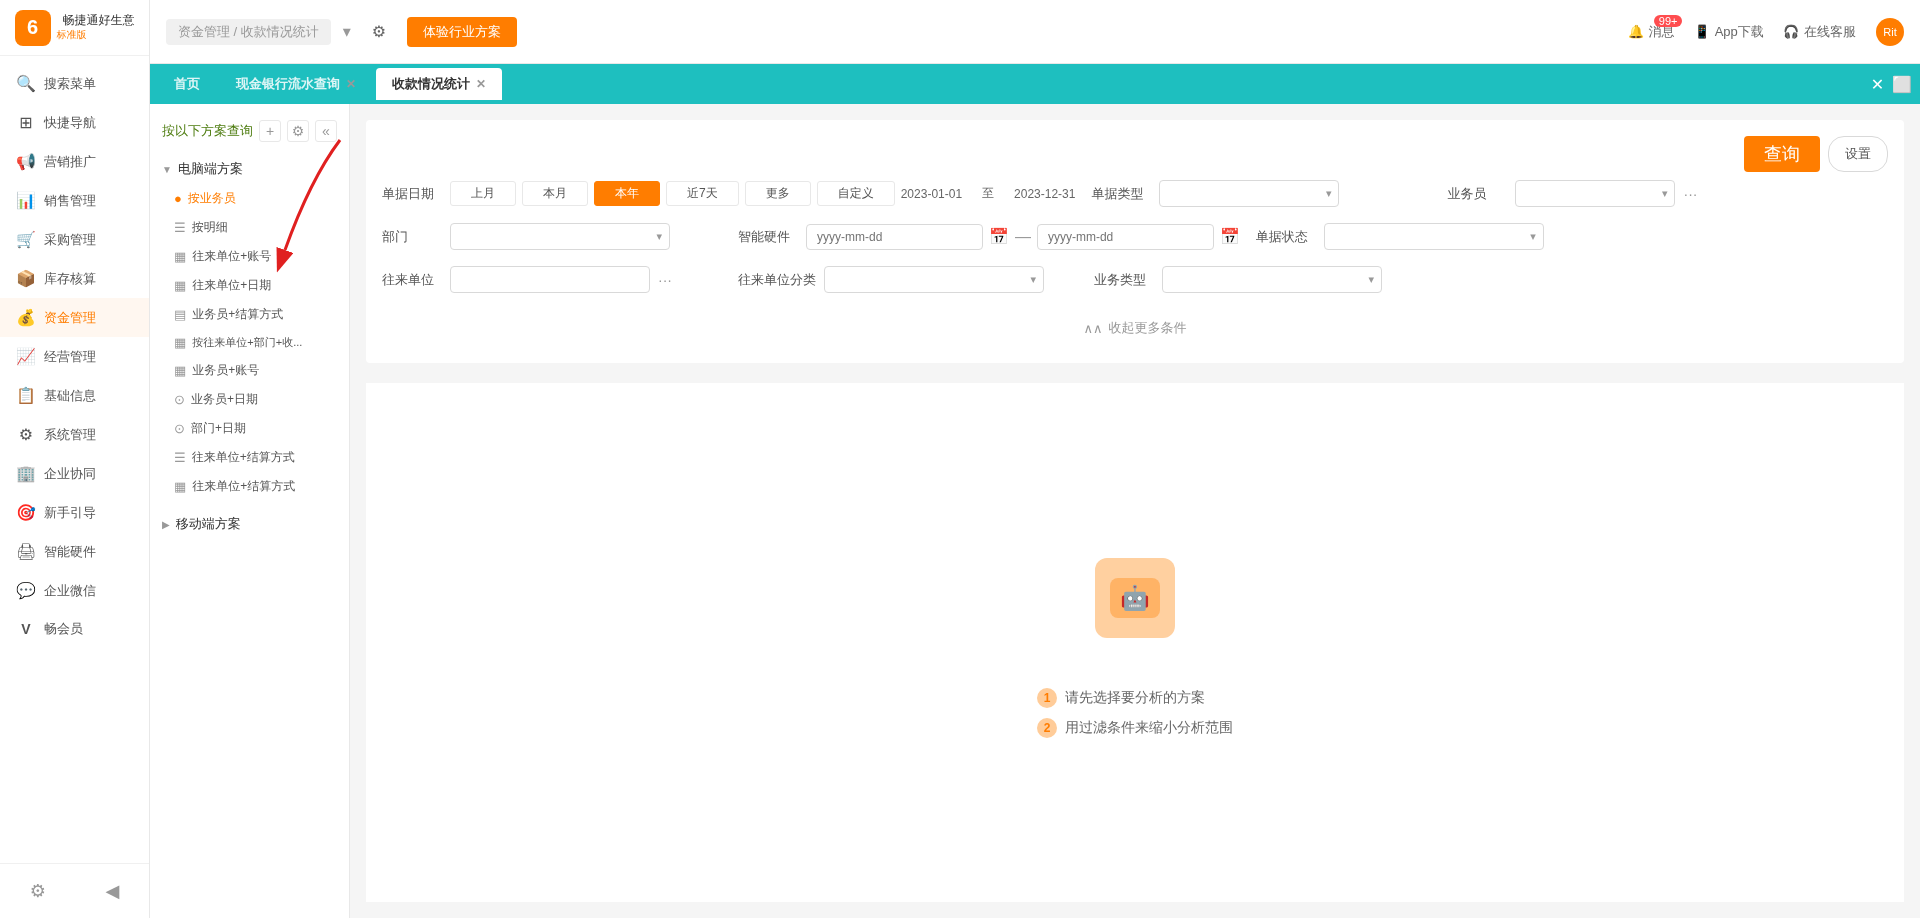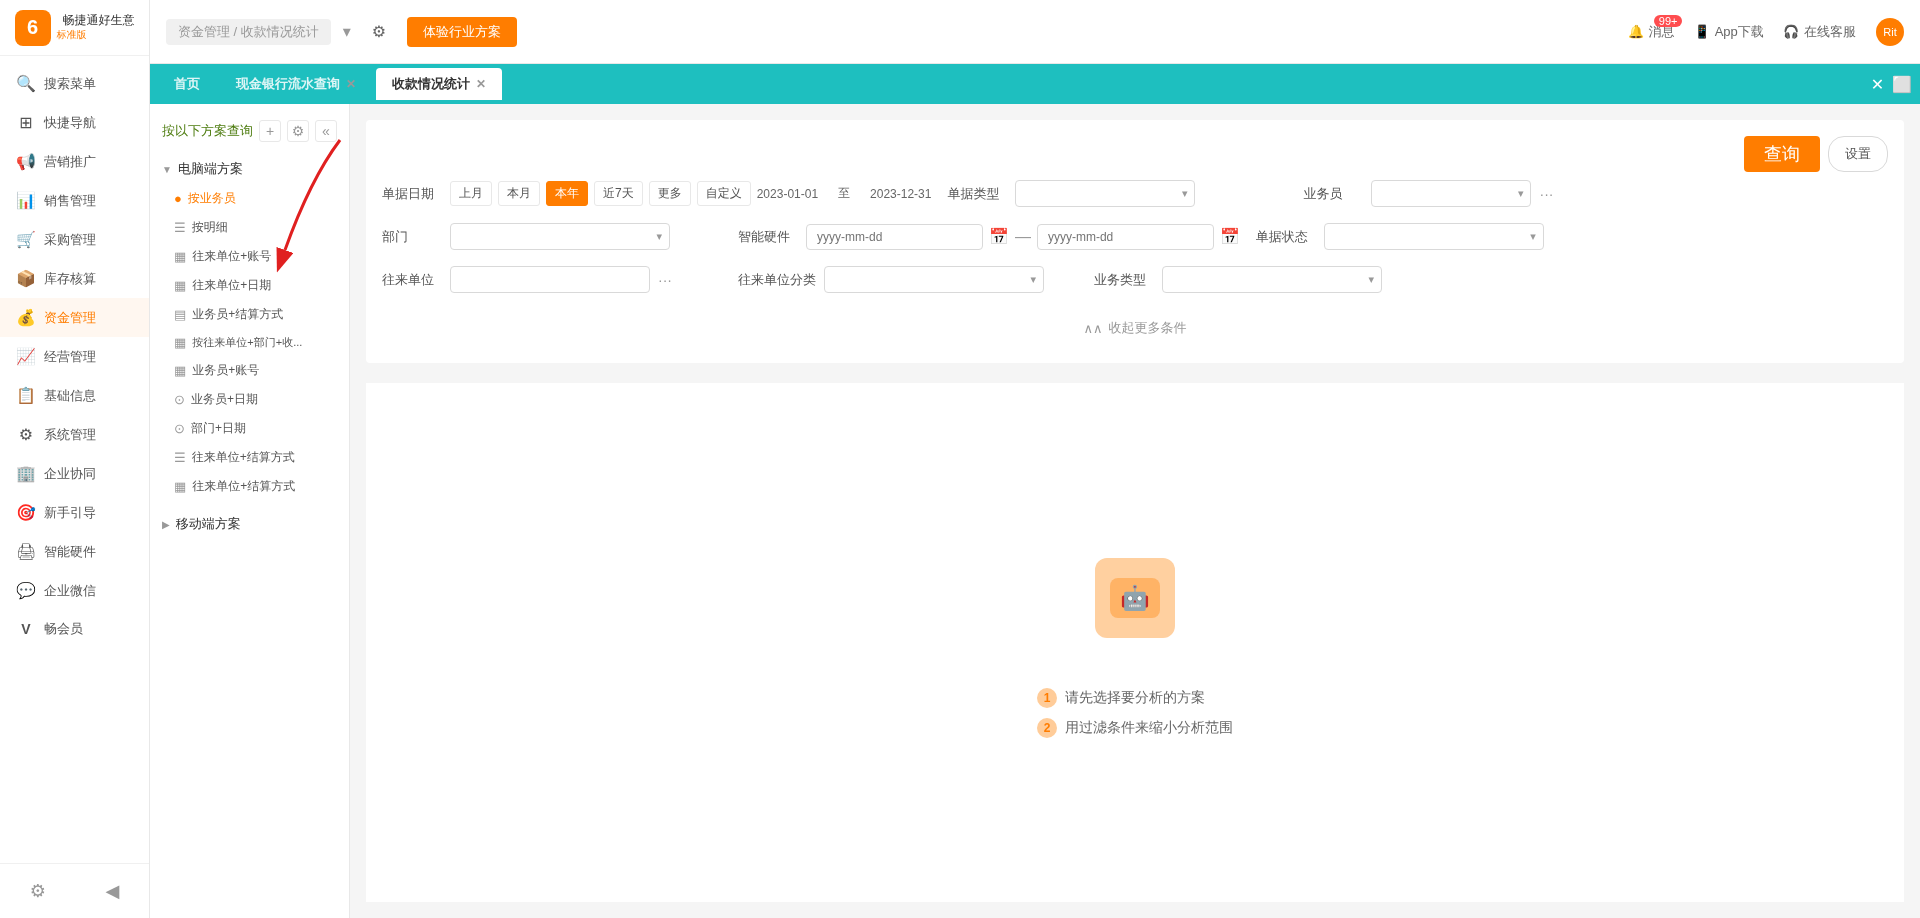--- a/index.html
+++ b/index.html
@@ -164,21 +164,21 @@
       overflow-y: auto;
       display: flex;
       flex-direction: column;
     }
     .filter-panel { background: #fff; padding: 16px; border-radius: 4px; margin-bottom: 12px; }
     .filter-row { display: flex; align-items: center; gap: 16px; margin-bottom: 16px; flex-wrap: wrap; }
     .filter-row:last-child { margin-bottom: 0; }
     .filter-item { display: flex; align-items: center; gap: 8px; min-width: 340px; }
     .filter-label { font-size: 13px; color: #555; white-space: nowrap; min-width: 60px; }
     .filter-date-group { display: flex; align-items: center; gap: 6px; flex-wrap: wrap; }
-    .date-btn { padding: 3px 8px; font-size: 12px; border: 1px solid #e8e8e8; border-radius: 3px; cursor: pointer; color: #555; background: #fff; }
+    .date-btn { padding: 3px 20px; font-size: 12px; border: 1px solid #e8e8e8; border-radius: 3px; cursor: pointer; color: #555; background: #fff; }
     .date-btn.active { background: #ff7d00; color: #fff; border-color: #ff7d00; }
     .date-range { display: flex; align-items: center; gap: 20px; font-size: 12px; color: #666; }
     .filter-select {
       border: 1px solid #d9d9d9;
       border-radius: 4px;
       padding: 5px 28px 5px 10px;
       font-size: 13px;
       color: #333;
       background: #fff;
       cursor: pointer;

